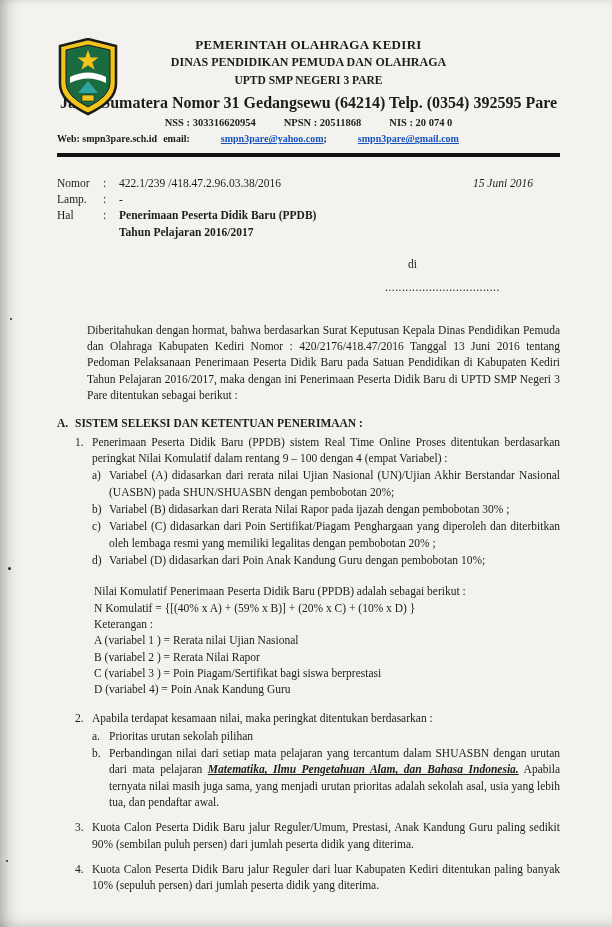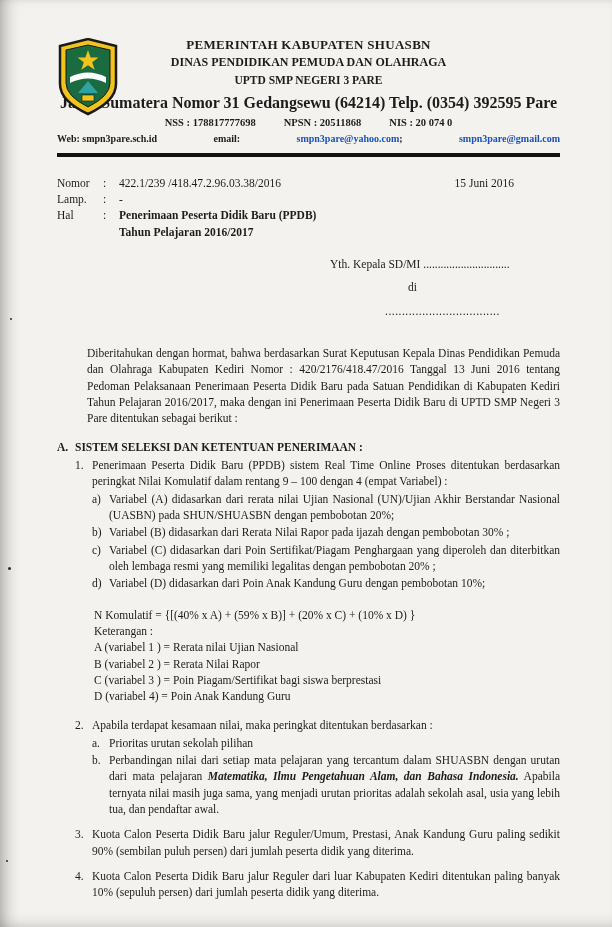--- a/index.html
+++ b/index.html
@@ -14,26 +14,26 @@
   }
   
   .header { position:relative; padding-top:36px; }
   .logo { position:absolute; left:57px; top:38px; width:62px; height:78px; }
   .header-text { margin:0 52px 0 57px; text-align:center; }
   .h1 { font-size:13px; font-weight:bold; letter-spacing:.3px; }
   .h2 { font-size:12px; font-weight:bold; }
   .h3 { font-size:11.5px; font-weight:bold; margin-top:1px; }
   .h4 { font-size:16px; font-weight:bold; margin-top:3px; }
   .ids { font-size:10.5px; font-weight:bold; display:flex; justify-content:center; gap:28px; margin-top:1px; }
-  .webline { font-size:10px; font-weight:bold; display:flex; justify-content:space-between; gap:6px; margin-top:2px; }
-  .link { color: var(--link, #1652c0); cursor:pointer; }
+  .webline { font-size:10px; font-weight:bold; display:flex; justify-content:flex-start; gap:6px; margin-top:2px; }
+  .link { color: var(--link, #1652c0); text-decoration:underline; cursor:pointer;margin-left:25px; }
   .rule { margin:6px 52px 0 57px; border-bottom:4.5px solid var(--rule, #111); }
   
   .meta { position:relative; margin:18px 52px 0 57px; }
-  .date { position:absolute; right:46px; top:0; }
+  .date { position:absolute; right:27px; top:0;font-style:italic; }
   .meta-row { display:flex; }
   .mlabel { width:46px; flex:none; }
   .mcolon { width:16px; flex:none; }
   .bold { font-weight:bold; }
   
   .recipient { margin:16px 52px 0 57px; padding-left:273px; }
   .rec-at { margin-left:78px; margin-top:7px; }
   .rec-dots { margin-left:55px; margin-top:7px; letter-spacing:.5px; }
   
   .intro { margin:26px 52px 0 87px; text-align:justify; }
@@ -42,21 +42,21 @@
   .sec-label { width:18px; flex:none; }
   .item { display:flex; margin-left:18px; margin-top:2px; }
   .item-num { width:17px; flex:none; }
   .item-body { flex:1; min-width:0; }
   .just { text-align:justify; }
   .sub { display:flex; margin-top:1px; }
   .sub-label { width:17px; flex:none; }
   .sub-text { flex:1; min-width:0; }
   .formula-block { margin:15px 0 0 37px; }
   .fb-head { font-weight:bold; }
-  .bi { font-weight:bold; font-style:italic; }
+  .bi { font-weight:bold; font-style:italic;text-decoration:underline; }
   .mt13 { margin-top:13px; }
   .mt9 { margin-top:9px; }
   .speck { position:absolute; background:#2a2a2a; border-radius:50%; }
 </style>
 </head>
 <body>
 
 <div class="page">
 
   <div class="speck" style="left:8px; top:567px; width:3px; height:3px;"></div>
@@ -68,26 +68,26 @@
       <svg width="62" height="78" viewBox="0 0 62 78">
         <path d="M31 1 L59 8 V46 Q59 63 31 76 Q3 63 3 46 V8 Z" fill="var(--logo-gold,#f0c41d)" stroke="#1a1a1a" stroke-width="2.5"></path>
         <path d="M31 7 L53 12 V45 Q53 58 31 69 Q9 58 9 45 V12 Z" fill="var(--logo-green,#1b6b41)" stroke="#1a1a1a" stroke-width="1"></path>
         <polygon points="31,12 33.6,19.6 41.5,19.6 35.2,24.3 37.7,31.8 31,27.2 24.3,31.8 26.8,24.3 20.5,19.6 28.4,19.6" fill="var(--logo-gold,#f0c41d)"></polygon>
         <path d="M13 39 Q31 30 49 39 L49 45 Q31 36 13 45 Z" fill="#ffffff"></path>
         <path d="M21 55 L31 43 L41 55 Z" fill="var(--logo-teal,#2fa3a0)"></path>
         <rect x="25" y="57" width="12" height="6" fill="var(--logo-gold,#f0c41d)" stroke="#1a1a1a" stroke-width=".6"></rect>
       </svg>
     </div>
     <div class="header-text">
-      <div class="h1">PEMERINTAH KABUPATEN SHUASBN</div>
+      <div class="h1">PEMERINTAH OLAHRAGA KEDIRI</div>
       <div class="h2">DINAS PENDIDIKAN PEMUDA DAN OLAHRAGA</div>
       <div class="h3">UPTD SMP NEGERI 3 PARE</div>
       <div class="h4">Jalan Sumatera Nomor 31 Gedangsewu (64214) Telp. (0354) 392595 Pare</div>
       <div class="ids">
-        <span>NSS : 178817777698</span>
+        <span>NSS : 303316620954</span>
         <span>NPSN : 20511868</span>
         <span>NIS : 20 074 0</span>
       </div>
       <div class="webline">
         <span>Web: smpn3pare.sch.id</span>
         <span>email:</span>
         <span><a class="link">smpn3pare@yahoo.com</a><span>;</span></span>
         <a class="link">smpn3pare@gmail.com</a>
       </div>
     </div>
@@ -110,21 +110,20 @@
       <span class="mlabel">Hal</span>
       <span class="mcolon">:</span>
       <span class="bold">
         <span style="display:block">Penerimaan Peserta Didik Baru (PPDB)</span>
         <span style="display:block">Tahun Pelajaran 2016/2017</span>
       </span>
     </div>
   </div>
 
   <div class="recipient">
-    <div>Yth. Kepala SD/MI ..............................</div>
     <div class="rec-at">di</div>
     <div class="rec-dots">..................................</div>
   </div>
 
   <div class="intro">Diberitahukan dengan hormat, bahwa berdasarkan Surat Keputusan Kepala Dinas Pendidikan Pemuda dan Olahraga Kabupaten Kediri Nomor : 420/2176/418.47/2016 Tanggal 13 Juni 2016 tentang Pedoman Pelaksanaan Penerimaan Peserta Didik Baru pada Satuan Pendidikan di Kabupaten Kediri Tahun Pelajaran 2016/2017, maka dengan ini Penerimaan Peserta Didik Baru di UPTD SMP Negeri 3 Pare ditentukan sebagai berikut :</div>
 
   <div class="section">
     <div class="sec-head">
       <span class="sec-label">A.</span>
       <span>SISTEM SELEKSI DAN KETENTUAN PENERIMAAN :</span>
@@ -147,20 +146,21 @@
           <div class="sub-text just">Variabel (C) didasarkan dari Poin Sertifikat/Piagam Penghargaan yang diperoleh dan diterbitkan oleh lembaga resmi yang memiliki legalitas dengan pembobotan 20% ;</div>
         </div>
         <div class="sub">
           <span class="sub-label">d)</span>
           <div class="sub-text just">Variabel (D) didasarkan dari Poin Anak Kandung Guru dengan pembobotan 10%;</div>
         </div>
       </div>
     </div>
 
     <div class="formula-block">
+      <div>Nilai Komulatif Penerimaan Peserta Didik Baru (PPDB) adalah sebagai berikut :</div>
       <div>N Komulatif = {[(40% x A) + (59% x B)] + (20% x C) + (10% x D) }</div>
       <div>Keterangan :</div>
       <div>A (variabel 1 ) = Rerata nilai Ujian Nasional</div>
       <div>B (variabel 2 ) = Rerata Nilai Rapor</div>
       <div>C (variabel 3 ) = Poin Piagam/Sertifikat bagi siswa berprestasi</div>
       <div>D (variabel 4) = Poin Anak Kandung Guru</div>
     </div>
 
     <div class="item mt13">
       <span class="item-num">2.</span>

